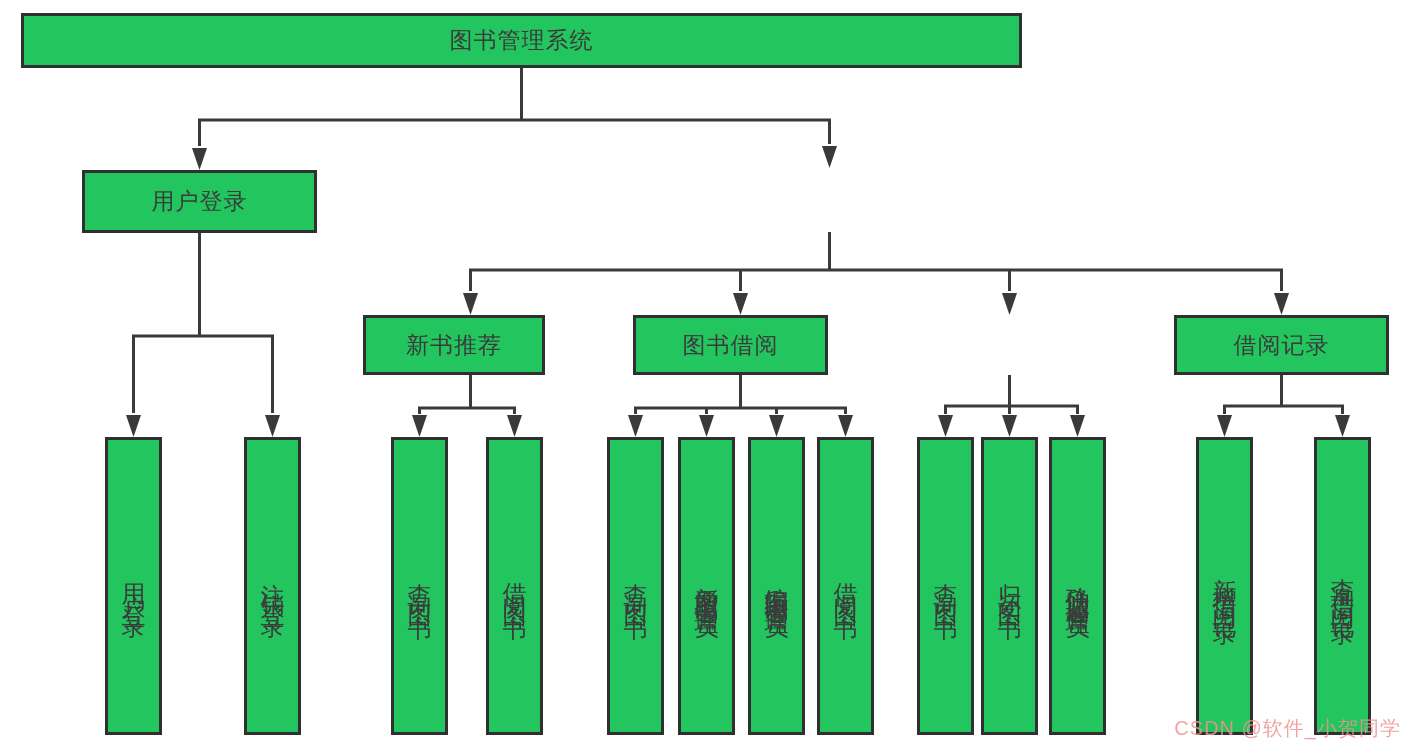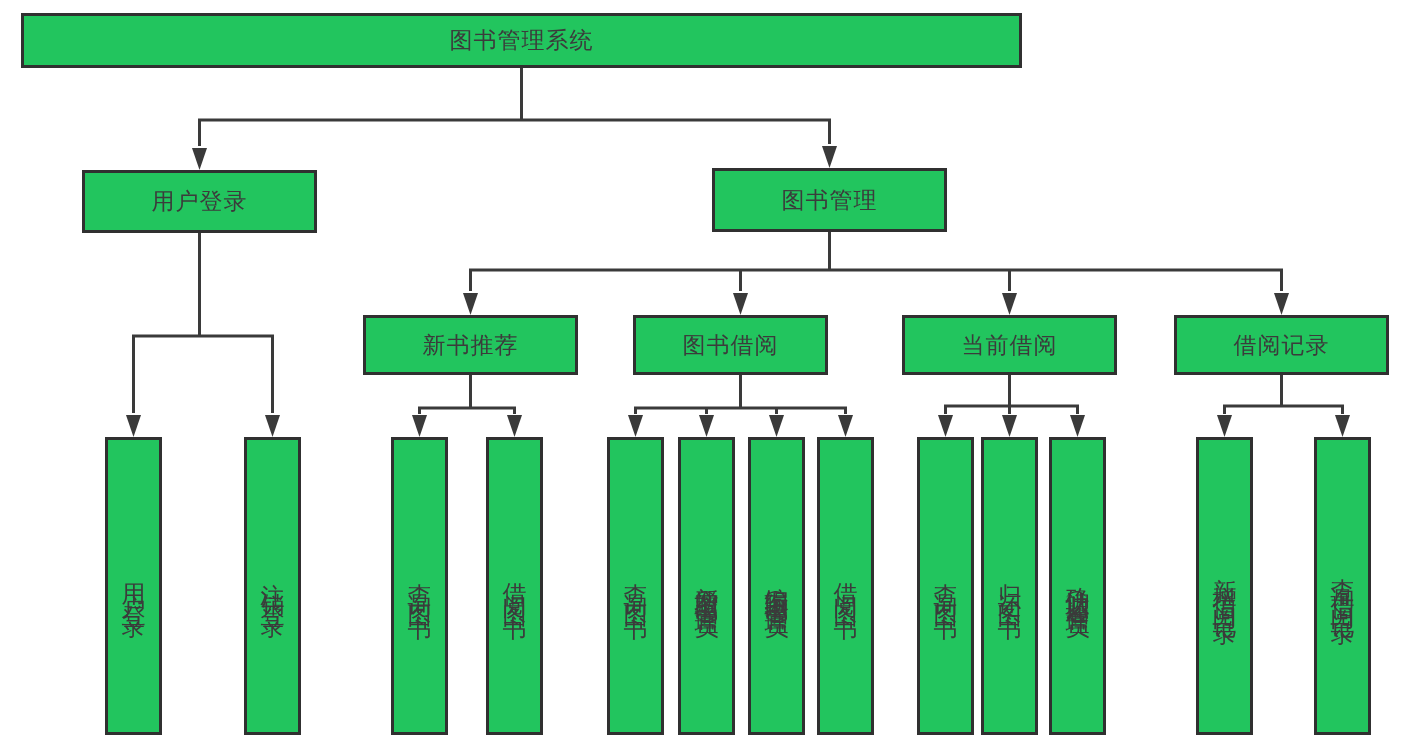--- a/index.html
+++ b/index.html
@@ -28,21 +28,21 @@
     letter-spacing:11px;
     line-height:1;
     white-space:nowrap;
   }
   .vbox.long span{letter-spacing:4px;}
   .vbox.mid span{letter-spacing:9px;}
 
   #n-root{left:21px;top:13px;width:1001px;height:55px;}
   #n-user-login{left:82px;top:170px;width:235px;height:63px;}
   #n-book-mgmt{left:712px;top:168px;width:235px;height:64px;}
-  #n-new-book-rec{left:363px;top:315px;width:215px;height:60px;}
+  #n-new-book-rec{left:363px;top:315px;width:182px;height:60px;}
   #n-book-borrow{left:633px;top:315px;width:195px;height:60px;}
   #n-current-borrow{left:902px;top:315px;width:215px;height:60px;}
   #n-borrow-record{left:1174px;top:315px;width:215px;height:60px;}
 
   #n-leaf-user-login{left:105px;}
   #n-leaf-logout{left:244px;}
   #n-leaf-query-book-1{left:391px;}
   #n-leaf-borrow-book-1{left:486px;}
   #n-leaf-query-book-2{left:607px;}
   #n-leaf-add-book{left:678px;}
@@ -124,32 +124,26 @@
       </g>
   </svg>
 
   <div class="node hbox" id="n-root">
     <span>图书管理系统</span>
   </div>
 
   <div class="node hbox" id="n-user-login">
     <span>用户登录</span>
   </div>
-  <div class="node hbox" id="n-book-mgmt">
-    <span>图书管理</span>
-  </div>
 
   <div class="node hbox" id="n-new-book-rec">
     <span>新书推荐</span>
   </div>
   <div class="node hbox" id="n-book-borrow">
     <span>图书借阅</span>
-  </div>
-  <div class="node hbox" id="n-current-borrow">
-    <span>当前借阅</span>
   </div>
   <div class="node hbox" id="n-borrow-record">
     <span>借阅记录</span>
   </div>
 
   <div class="node vbox" id="n-leaf-user-login">
     <span>用户登录</span>
   </div>
   <div class="node vbox" id="n-leaf-logout">
     <span>注销登录</span>
@@ -185,13 +179,14 @@
     <span>确认归还（管理员）</span>
   </div>
 
   <div class="node vbox mid" id="n-leaf-add-record">
     <span>新增借阅记录</span>
   </div>
   <div class="node vbox mid" id="n-leaf-query-record">
     <span>查询借阅记录</span>
   </div>
 
+  <div id="watermark" style="color: rgb(239, 147, 144);">CSDN @软件_小贺同学</div>
 </div>
 
 </body></html>

